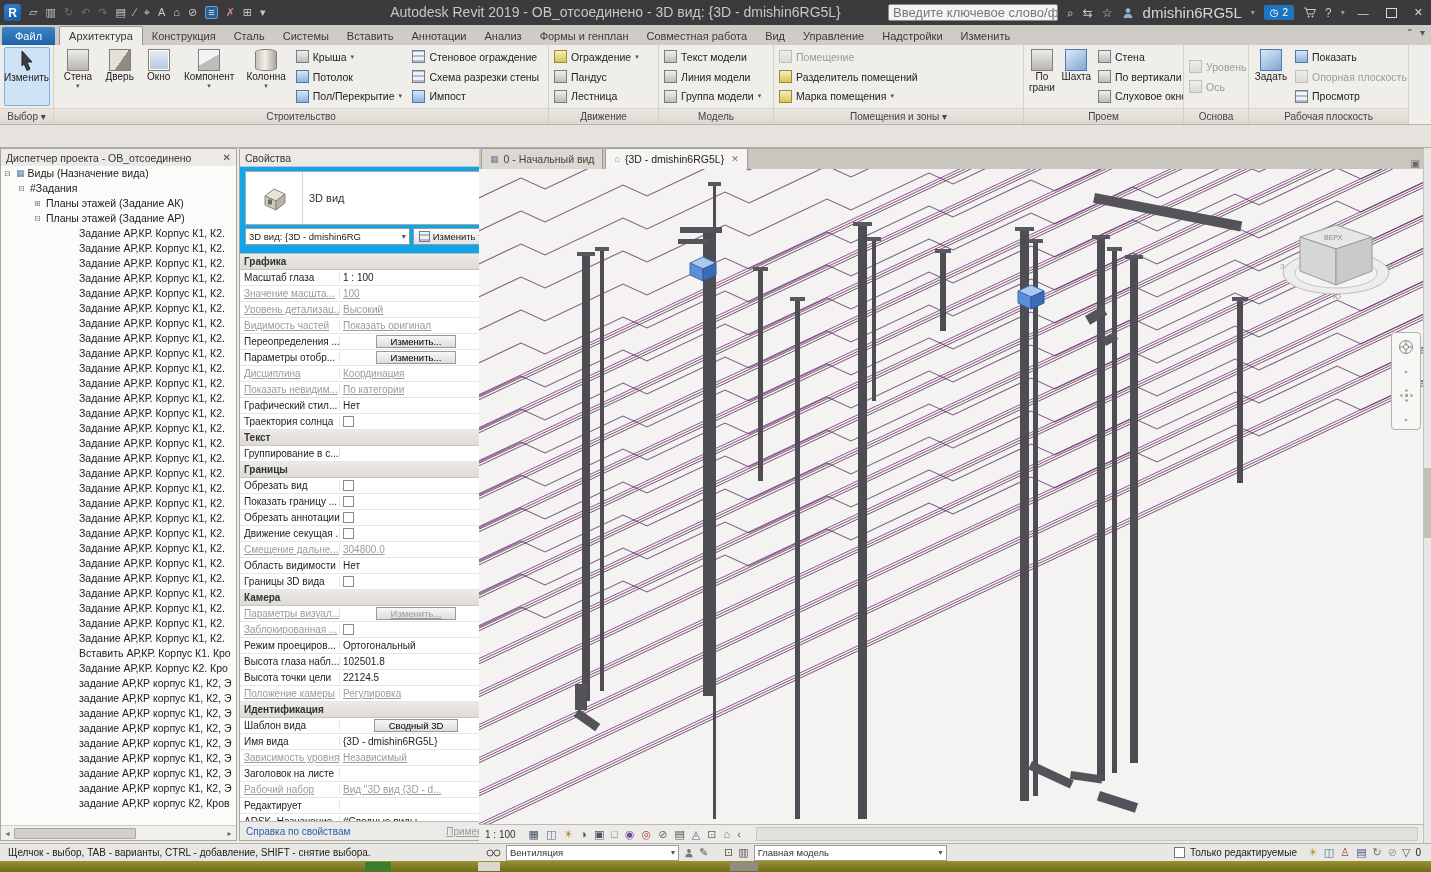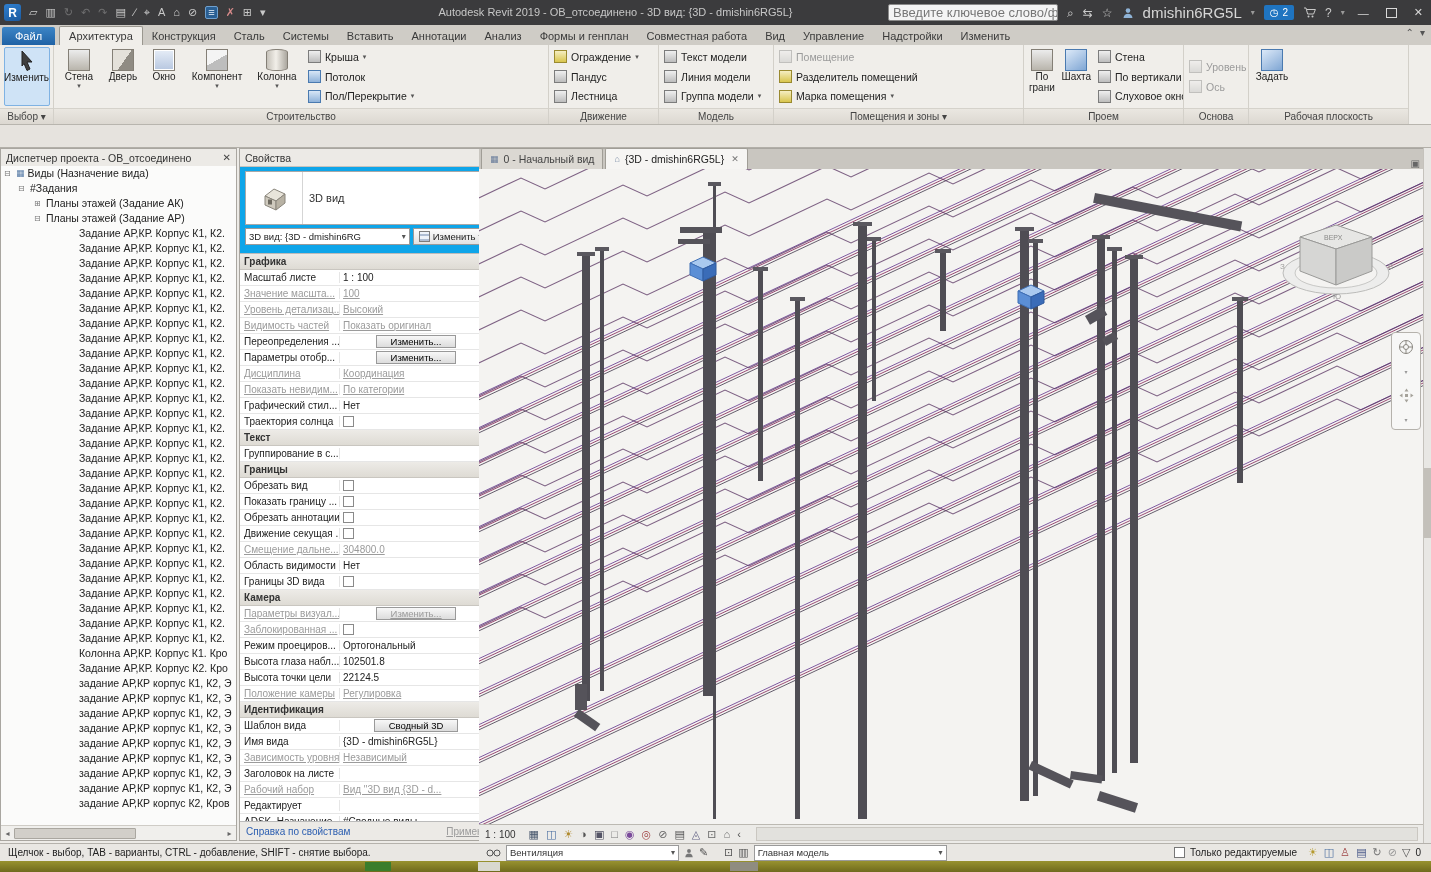--- a/index.html
+++ b/index.html
@@ -10,21 +10,21 @@
   #titlebar{position:absolute;left:0;top:0;width:1431px;height:25px;background:#3b3b3d;
             display:flex;align-items:center;padding:0 4px;box-sizing:border-box;gap:8px;}
   .rlogo{width:17px;height:17px;background:linear-gradient(160deg,#2f7fd0,#1b5a9e);
          border-radius:3px;color:#fff;font-weight:bold;font-size:12px;display:flex;
          align-items:center;justify-content:center;}
   .qat{display:flex;align-items:center;gap:8px;}
   .qico{color:#c9c9c9;font-size:11px;line-height:1;cursor:default;}
   .qico.q-dis{opacity:.35;}
   .qico.q-act{background:#2a5f93;border:1px solid #6fa0cf;border-radius:2px;padding:0 2px;color:#e8f1fa;}
   .apptitle{position:absolute;left:300px;right:500px;top:0;height:25px;line-height:25px;
-            text-align:center;color:#c7c7c7;font-size:11px;white-space:nowrap;overflow:hidden;}
+            text-align:center;color:#c7c7c7;font-size:14px;white-space:nowrap;overflow:hidden;}
   .tb-right{position:absolute;right:4px;top:0;height:25px;display:flex;align-items:center;gap:9px;}
   .searchbox{width:160px;height:15px;background:#f4f4f4;border:1px solid #8a8a8a;border-radius:2px;
              font-size:13px;color:#777;padding:0 4px;display:flex;align-items:center;
              white-space:nowrap;overflow:hidden;}
   .tico{color:#c9c9c9;font-size:12px;line-height:1;}
   .uname{color:#d6d6d6;font-size:15px;}
   .ddw{color:#9a9a9a;font-size:8px;}
   .badge{background:#1f74c0;border-radius:2px;color:#fff;font-size:10px;display:flex;
          align-items:center;gap:4px;padding:2px 6px;}
   .winbtn{color:#d9d9d9;font-size:11px;padding:0 4px;}
@@ -282,20 +282,34 @@
           <div class="btn-sm">
               <span class="ic b"></span>
               <span>Потолок</span>
             </div>
           <div class="btn-sm">
               <span class="ic b"></span>
               <span>Пол/Перекрытие</span>
               <span class="ddv">▾</span>
             </div>
         </div>
+        <div class="col" style="width:142px">
+          <div class="btn-sm">
+              <span class="ic g"></span>
+              <span>Стеновое ограждение</span>
+            </div>
+          <div class="btn-sm">
+              <span class="ic g"></span>
+              <span>Схема разрезки стены</span>
+            </div>
+          <div class="btn-sm">
+              <span class="ic b"></span>
+              <span>Импост</span>
+            </div>
+        </div>
       </div>
       <div class="panel-label">Строительство</div>
     </div>
 
     <div class="panel" style="width:110px">
       <div class="panel-body">
           <div class="col" style="width:100%">
         <div class="btn-sm">
               <span class="ic y"></span>
               <span>Ограждение</span>
@@ -399,20 +413,34 @@
         </div>
       <div class="panel-label">Основа</div>
     </div>
 
     <div class="panel" style="width:160px">
       <div class="panel-body">
         <div class="btn-lg" style="width:40px">
             <span class="icl blue"></span>
             <span>Задать</span>
           </div>
+        <div class="col" style="width:112px">
+          <div class="btn-sm">
+              <span class="ic b"></span>
+              <span>Показать</span>
+            </div>
+          <div class="btn-sm gray-out">
+              <span class="ic"></span>
+              <span>Опорная плоскость</span>
+            </div>
+          <div class="btn-sm">
+              <span class="ic g"></span>
+              <span>Просмотр</span>
+            </div>
+        </div>
       </div>
       <div class="panel-label">Рабочая плоскость</div>
     </div>
   </div>
 
   <div id="optionsbar"></div>
 
   <div id="browser" class="sidepanel">
     <div class="phead">
       <span>Диспетчер проекта - ОВ_отсоединено</span>
@@ -514,21 +542,21 @@
         <div class="tree-row" style="padding-left: 78px;">
           <span>Задание АР,КР. Корпус К1, К2.</span>
         </div>
         <div class="tree-row" style="padding-left: 78px;">
           <span>Задание АР,КР. Корпус К1, К2.</span>
         </div>
         <div class="tree-row" style="padding-left: 78px;">
           <span>Задание АР,КР. Корпус К1, К2.</span>
         </div>
         <div class="tree-row" style="padding-left: 78px;">
-          <span>Колонна АР,КР. Корпус К1. Кро</span>
+          <span>Вставить АР,КР. Корпус К1. Кро</span>
         </div>
         <div class="tree-row" style="padding-left: 78px;">
           <span>Задание АР,КР. Корпус К2. Кро</span>
         </div>
         <div class="tree-row" style="padding-left: 78px;">
           <span>задание АР,КР корпус К1, К2, Э</span>
         </div>
         <div class="tree-row" style="padding-left: 78px;">
           <span>задание АР,КР корпус К1, К2, Э</span>
         </div>
@@ -589,21 +617,21 @@
         <span class="ic g" style="width:11px;height:11px"></span>
         <span>Изменить тип</span>
       </span>
     </div>
     <div id="pgrid">
         <div class="psec">
           <span>Графика</span>
           <span class="carets">∧</span>
         </div>
         <div class="prow">
-          <span class="plabel">Масштаб листе</span>
+          <span class="plabel">Масштаб глаза</span>
           <span class="pval">1 : 100</span>
         </div>
         <div class="prow">
           <span class="plabel dis">Значение масшта...</span>
           <span class="pval dis">100</span>
         </div>
         <div class="prow">
           <span class="plabel dis">Уровень детализац...</span>
           <span class="pval dis">Высокий</span>
         </div>

